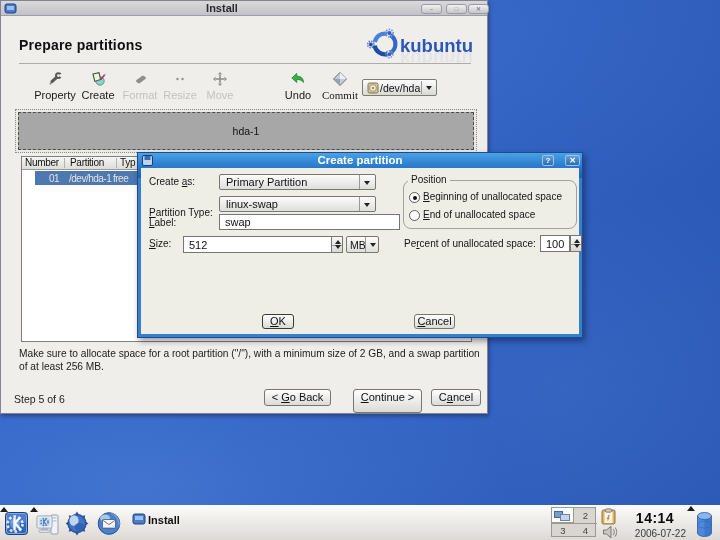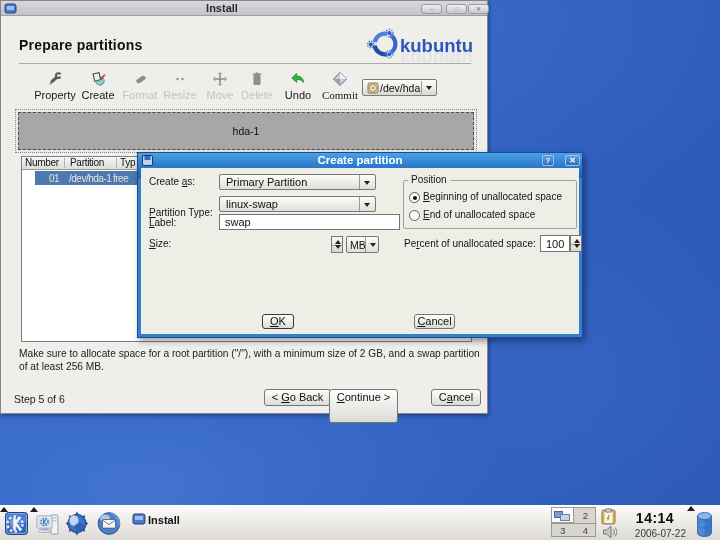--- a/index.html
+++ b/index.html
@@ -109,21 +109,21 @@
 .tfield { position:absolute; background:#fff; border:1px solid #767670; font-size:11px; color:#111; }
 .spinbtns { position:absolute; width:12px;
   background:linear-gradient(180deg,#f8f8f6,#d8d8d2); border:1px solid #787872; }
 .spinbtns:before { content:""; position:absolute; left:2.5px; top:3px;
   border-left:3px solid transparent; border-right:3px solid transparent; border-bottom:4px solid #222; }
 .spinbtns:after { content:""; position:absolute; left:2.5px; bottom:3px;
   border-left:3px solid transparent; border-right:3px solid transparent; border-top:4px solid #222; }
 .spinbtns .mid { position:absolute; left:0; right:0; top:50%; height:1px; background:#9a9a94; }
 
 #grp { position:absolute; left:262px; top:12px; width:174px; height:49px;
-  border:1px solid #a2a29a; border-radius:2px; }
+  border:1px solid #a2a29a; border-radius:8px; }
 #grp .legend { position:absolute; left:4px; top:-7px; background:#eeede6; padding:0 3px;
   font-size:10px; color:#151515; }
 .radio { position:absolute; width:11px; height:11px; border-radius:50%;
   background:#fff; border:1px solid #5c5c56; }
 .radio.sel:after { content:""; position:absolute; left:2.5px; top:2.5px; width:4px; height:4px;
   border-radius:50%; background:#111; }
 .rlab { position:absolute; font-size:10px; color:#151515; white-space:nowrap; }
 
 u { text-decoration:underline; text-underline-offset:1px; }
 
@@ -213,30 +213,20 @@
           <path d="M8 1 l2.2 2.6 h-4.4z"></path>
           <path d="M8 15 l2.2-2.6 h-4.4z"></path>
           <path d="M1 8 l2.6-2.2 v4.4z"></path>
           <path d="M15 8 l-2.6-2.2 v4.4z"></path>
           <rect x="7.2" y="4" width="1.6" height="8"></rect>
           <rect x="4" y="7.2" width="8" height="1.6"></rect>
         </g>
       </svg>
     <div class="lbl">Move</div>
   </div>
-  <div class="titem dis" style="left:228px;">
-    <svg class="ticon" viewBox="0 0 16 16">
-        <g fill="#8e8e8a">
-          <rect x="4.5" y="4" width="7" height="10" rx="1"></rect>
-          <rect x="3.5" y="2.6" width="9" height="1.4" rx="0.7"></rect>
-          <rect x="6.5" y="1.6" width="3" height="1.4" rx="0.5"></rect>
-        </g>
-      </svg>
-    <div class="lbl">Delete</div>
-  </div>
   <div class="titem" style="left:269px;">
     <svg class="ticon" viewBox="0 0 16 16">
         <path d="M13.5 11.5 c0-4.4-3-6.4-6.8-6.4 V2.4 L1.8 7 l4.9 4.6 V8.5 c2.9 0 4.9.6 6.8 3z" fill="#35b33a" stroke="#1d7a22" stroke-width="0.7"></path>
       </svg>
     <div class="lbl">Undo</div>
   </div>
   <div class="titem" style="left:311px;font-family:Liberation Serif, serif;">
     <svg class="ticon" viewBox="0 0 16 16">
         <path d="M8 1.5 L14.5 8 8 14.5 1.5 8z" fill="#c8ccd8" stroke="#5a5e6e" stroke-width="0.9"></path>
         <path d="M8 1.5 L14.5 8 8 8z" fill="#eceef4"></path>
@@ -273,21 +263,21 @@
       <span style="position:absolute;left:14px;top:2px">01</span>
       <span style="position:absolute;left:34px;top:2px">/dev/hda-1</span>
       <span style="position:absolute;left:78px;top:2px">free</span>
     </div>
   </div>
 
   <div id="note" class="abs">Make sure to allocate space for a root partition ("/"), with a minimum size of 2 GB, and a swap partition<br>of at least 256 MB.</div>
   <div id="step" class="abs">Step 5 of 6</div>
 
   <div class="pbtn" style="left:263px;top:388px;width:67px;height:17px;line-height:15px">&lt; <u>G</u>o Back</div>
-  <div class="pbtn" style="left:328px;top:388px;width:69px;height:34px;line-height:15px"><u>C</u>ontinue &gt;</div>
+  <div class="pbtn" style="left:352px;top:388px;width:69px;height:24px;line-height:15px"><u>C</u>ontinue &gt;</div>
   <div class="pbtn" style="left:430px;top:388px;width:50px;height:17px;line-height:15px">C<u>a</u>ncel</div>
 </div>
 
 <div id="dlg" class="abs">
   <div id="dtitle">
     <svg style="position:absolute;left:4px;top:2px" width="11" height="11" viewBox="0 0 11 11">
       <rect x="0.5" y="0.5" width="10" height="10" rx="1.5" fill="#bcd4ee" stroke="#1a3c74"></rect>
       <rect x="2.5" y="1" width="6" height="4" fill="#3a6ab8"></rect>
     </svg>
     <div class="txt">Create partition</div>
@@ -303,20 +293,23 @@
     <div class="dlab" style="left:8px;top:39px;"><u>P</u>artition Type:</div>
     <div class="combo" style="left:78px;top:28px;width:157px;">
       <span style="position:absolute;left:6px;top:1px">linux-swap</span>
       <div class="cb-arrow"></div>
     </div>
     <div class="dlab" style="left:8px;top:49px;"><u>L</u>abel:</div>
     <div class="tfield" style="left:78px;top:46px;width:181px;height:16px;">
       <span style="position:absolute;left:5px;top:1px">swap</span>
     </div>
     <div class="dlab" style="left:8px;top:70px;"><u>S</u>ize:</div>
+    <div class="tfield" style="left:42px;top:68px;width:149px;height:17px;">
+      <span style="position:absolute;left:5px;top:1.5px">512</span>
+    </div>
     <div class="spinbtns" style="left:190px;top:68px;height:17px;">
         <div class="mid"></div>
       </div>
     <div class="combo" style="left:205px;top:68px;width:33px;height:17px;">
       <span style="position:absolute;left:3px;top:2px;font-size:10.5px">MB</span>
       <div class="cb-arrow" style="width:13px"></div>
     </div>
 
     <div id="grp">
       <div class="legend">Position</div>

